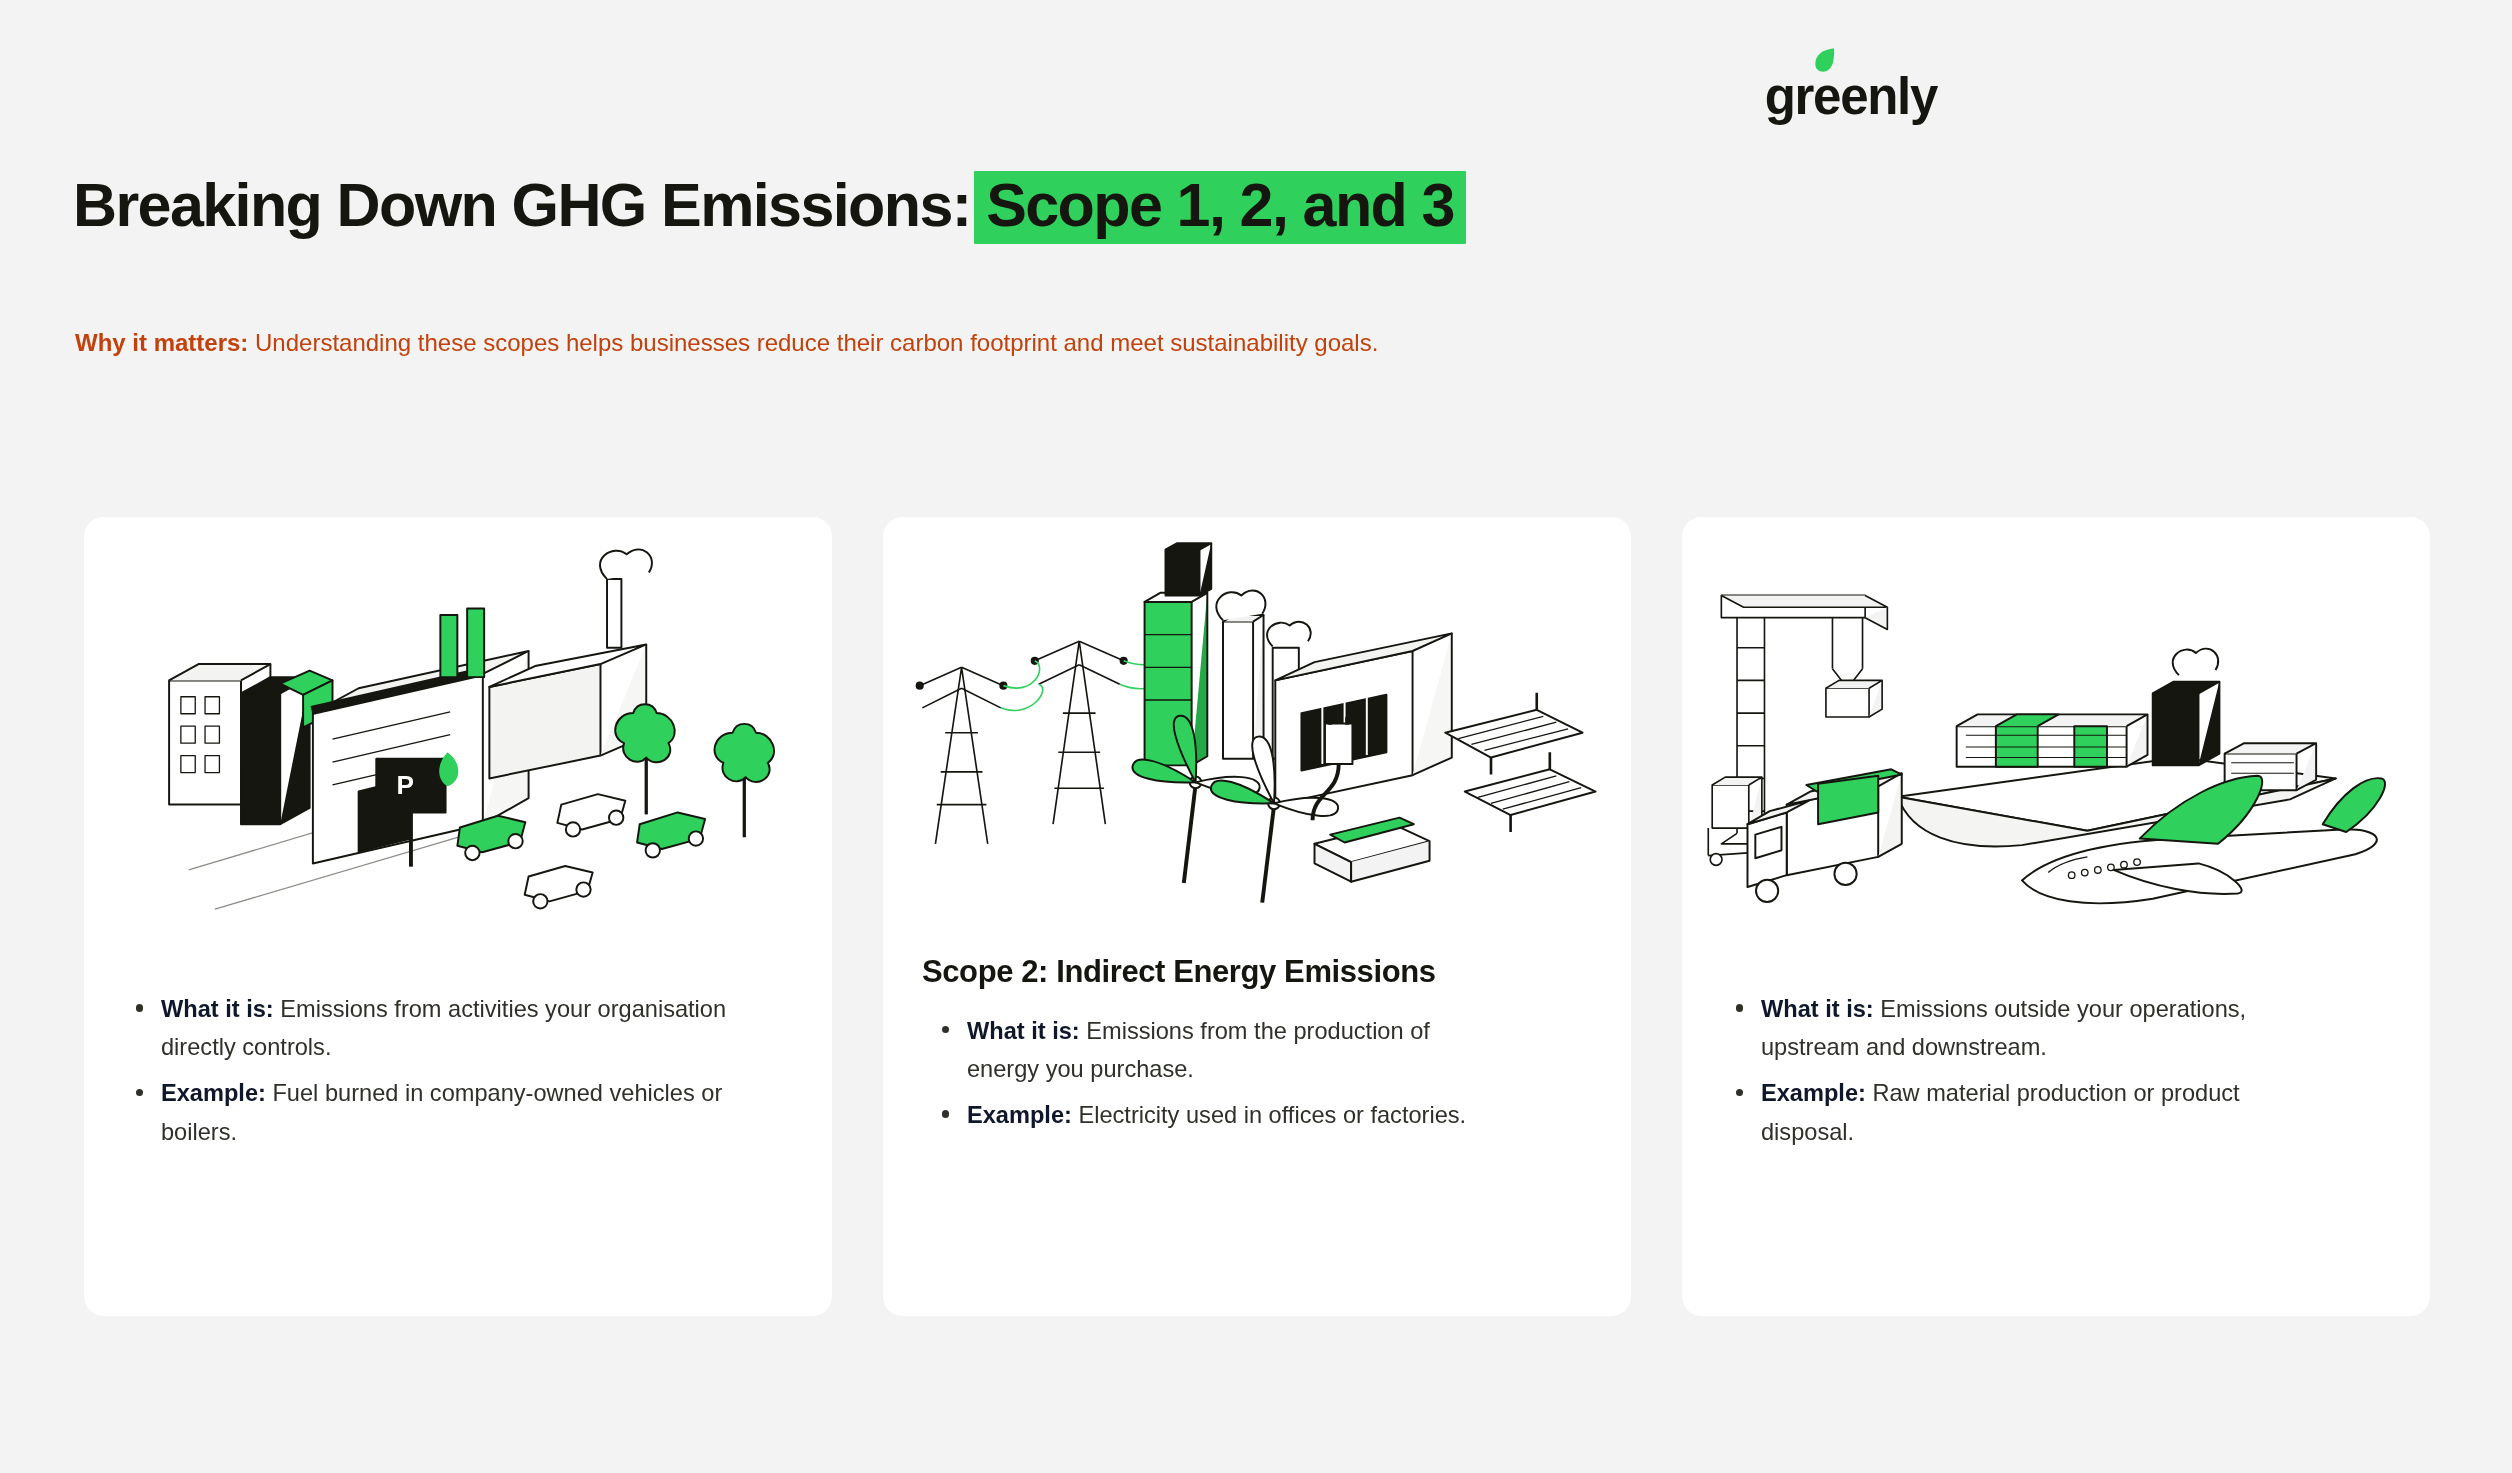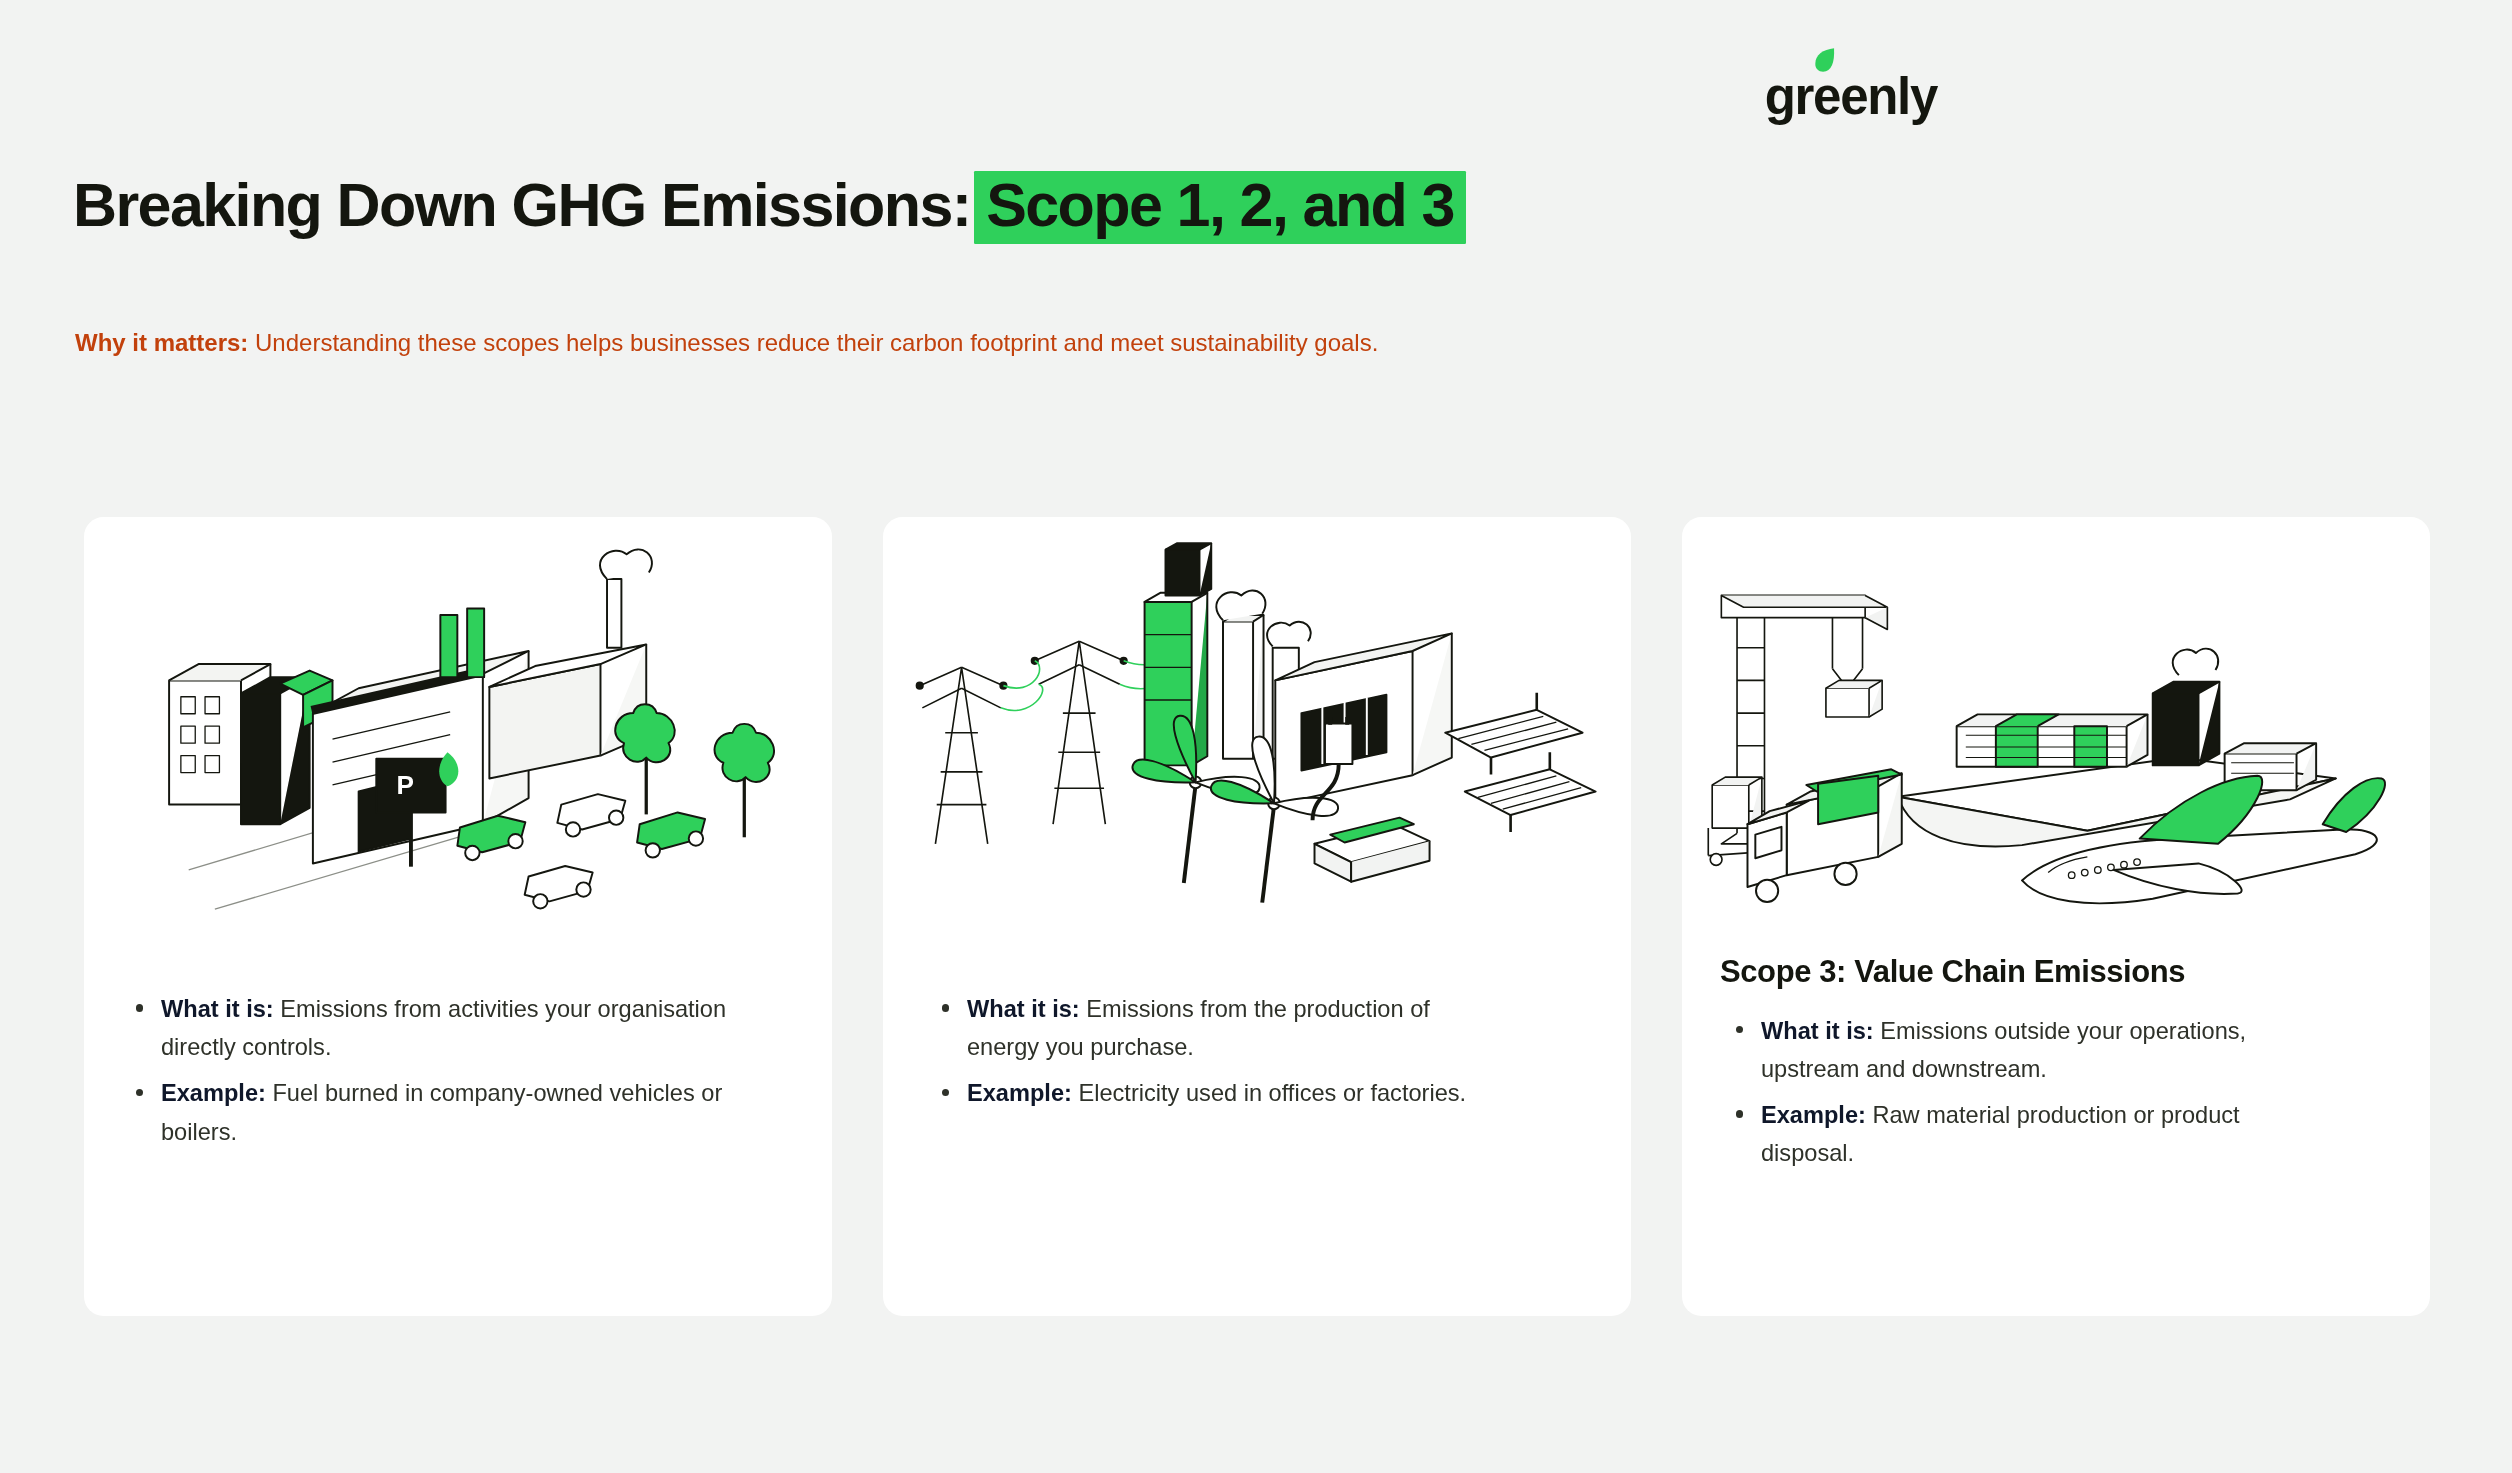--- a/index.html
+++ b/index.html
@@ -322,20 +322,21 @@
 
             <g>
               <path d="M660 500 L780 470 L836 496 L716 528 Z" fill="#ffffff"></path>
               <path d="M660 500 v30 L716 558 v-30 Z" fill="#f2f3f2"></path>
               <path d="M716 528 v30 L836 526 v-30" fill="#f2f3f2"></path>
               <path d="M684 486 L790 460 L812 470 L706 498 Z" fill="#2fd05b"></path>
             </g>
           </g>
         </svg>
       </div>
+      <div class="card-title">Scope 2: Indirect Energy Emissions</div>
       <ul class="bullets">
         <li><b>What it is:</b><span> Emissions from the production of energy you purchase.</span></li>
         <li><b>Example:</b><span> Electricity used in offices or factories.</span></li>
       </ul>
     </div>
 
     <div class="card c3">
       <div class="art">
         <svg width="748" height="451" viewBox="0 0 1144 690">
           <g stroke="#14160f" stroke-width="3" fill="none" stroke-linejoin="round">
@@ -412,21 +413,20 @@
                   <circle cx="616" cy="544" r="5"></circle>
                 <circle cx="636" cy="540" r="5"></circle>
                   <circle cx="656" cy="536" r="5"></circle>
                 <circle cx="676" cy="532" r="5"></circle>
                   <circle cx="696" cy="528" r="5"></circle>
               </g>
             </g>
           </g>
         </svg>
       </div>
-      <div class="card-title">Scope 3: Value Chain Emissions</div>
       <ul class="bullets">
         <li><b>What it is:</b><span> Emissions outside your operations, upstream and downstream.</span></li>
         <li><b>Example:</b><span> Raw material production or product disposal.</span></li>
       </ul>
     </div>
 
   </div>
 </div>
 
 

